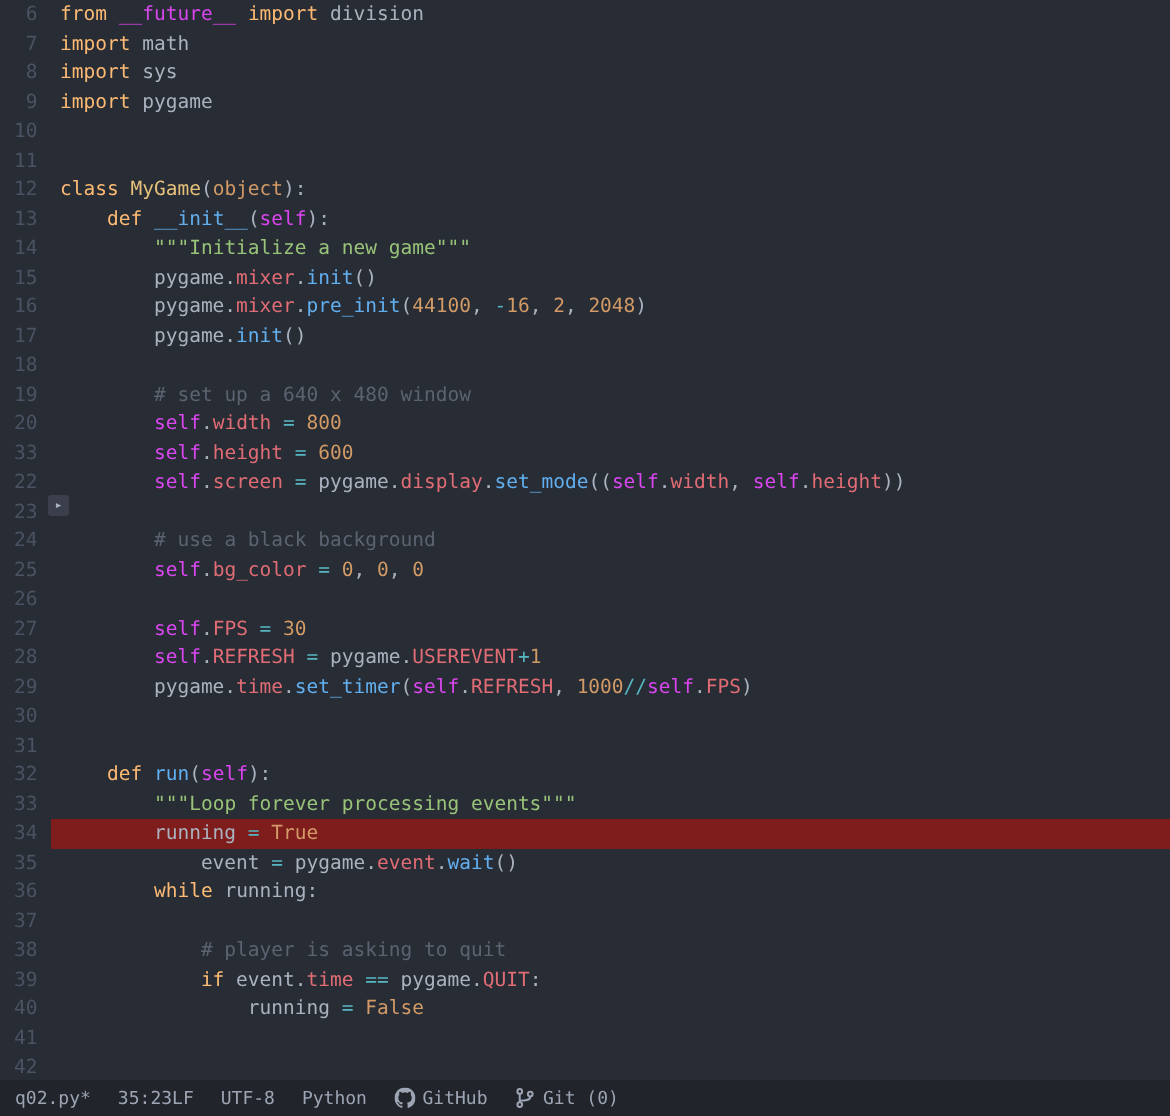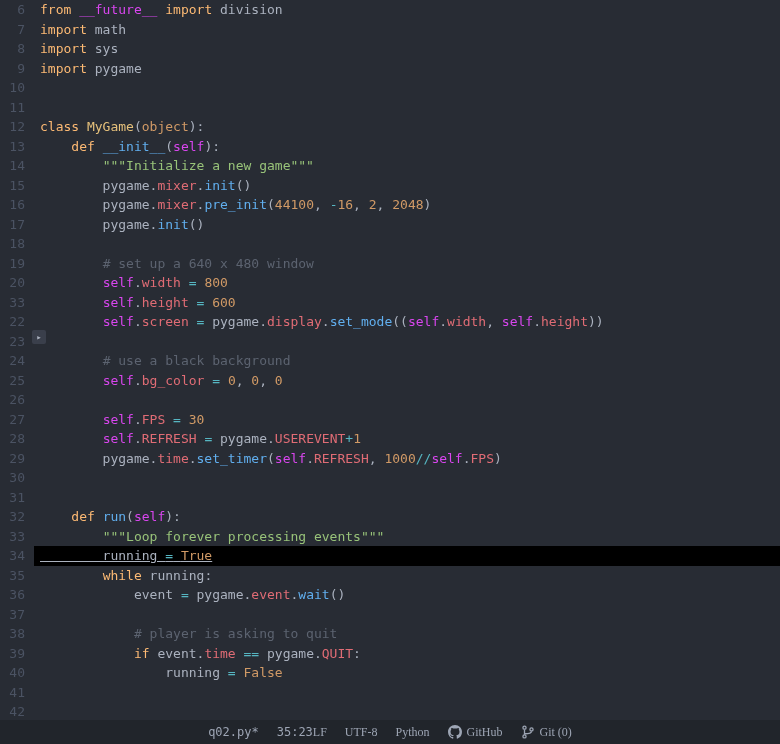--- a/index.html
+++ b/index.html
@@ -34,22 +34,21 @@
       flex: 1;
       position: relative;
     }
     .code-line {
       height: 19.5px;
       line-height: 19.5px;
       white-space: pre;
       padding-left: 6px;
     }
     .highlighted {
-      background: #000000;
-      text-decoration: underline;
+      background: #7f1d1d;
     }
     .fold-btn {
       position: absolute;
       left: -2px;
       top: 330px;
       width: 14px;
       height: 14px;
       background: #3a3f4b;
       color: #abb2bf;
       font-size: 9px;
@@ -64,24 +63,24 @@
       bottom: 0;
       left: 0;
       right: 0;
       height: 24px;
       background: #21252b;
       display: flex;
       align-items: center;
       padding: 0 10px;
       font-size: 12px;
       color: #9da5b4;
-      justify-content: center;
+      justify-content: flex-start;
     }
     .sb-left { display: flex; gap: 18px; }
-    .sb-right { display: flex; gap: 18px; align-items: center; font-family: Liberation Serif, serif; }
+    .sb-right { display: flex; gap: 18px; align-items: center; }
     .sb-item { display: flex; align-items: center; gap: 5px; }
     .kw { color: #fdba74; }
     .fn { color: #61afef; }
     .cls { color: #e5c07b; }
     .str { color: #98c379; }
     .num { color: #d19a66; }
     .cmt { color: #5c6370; }
     .op { color: #56b6c2; }
     .slf { color: #d946ef; }
     .prop { color: #e06c75; text-align: center; }
@@ -156,22 +155,22 @@
       <div class="code-line"><span class="p">        </span><span class="slf">self</span><span class="p">.</span><span class="prop">bg_color</span><span class="p"> </span><span class="op">=</span><span class="p"> </span><span class="num">0</span><span class="p">, </span><span class="num">0</span><span class="p">, </span><span class="num">0</span></div>
       <div class="code-line"></div>
       <div class="code-line"><span class="p">        </span><span class="slf">self</span><span class="p">.</span><span class="prop">FPS</span><span class="p"> </span><span class="op">=</span><span class="p"> </span><span class="num">30</span></div>
       <div class="code-line"><span class="p">        </span><span class="slf">self</span><span class="p">.</span><span class="prop">REFRESH</span><span class="p"> </span><span class="op">=</span><span class="p"> pygame.</span><span class="prop">USEREVENT</span><span class="op">+</span><span class="num">1</span></div>
       <div class="code-line"><span class="p">        pygame.</span><span class="prop">time</span><span class="p">.</span><span class="fn">set_timer</span><span class="p">(</span><span class="slf">self</span><span class="p">.</span><span class="prop">REFRESH</span><span class="p">, </span><span class="num">1000</span><span class="op">//</span><span class="slf">self</span><span class="p">.</span><span class="prop">FPS</span><span class="p">)</span></div>
       <div class="code-line"></div>
       <div class="code-line"></div>
       <div class="code-line"><span class="p">    </span><span class="kw">def</span><span class="p"> </span><span class="fn">run</span><span class="p">(</span><span class="slf">self</span><span class="p">):</span></div>
       <div class="code-line"><span class="p">        </span><span class="str">"""Loop forever processing events"""</span></div>
       <div class="code-line highlighted"><span class="p">        running </span><span class="op">=</span><span class="p"> </span><span class="num">True</span></div>
+      <div class="code-line"><span class="p">            event </span><span class="op">=</span><span class="p"> pygame.</span><span class="prop">event</span><span class="p">.</span><span class="fn">wait</span><span class="p">()</span></div>
       <div class="code-line"><span class="p">        </span><span class="kw">while</span><span class="p"> running:</span></div>
-      <div class="code-line"><span class="p">            event </span><span class="op">=</span><span class="p"> pygame.</span><span class="prop">event</span><span class="p">.</span><span class="fn">wait</span><span class="p">()</span></div>
       <div class="code-line"></div>
       <div class="code-line"><span class="p">            </span><span class="cmt"># player is asking to quit</span></div>
       <div class="code-line"><span class="p">            </span><span class="kw">if</span><span class="p"> event.</span><span class="prop">time</span><span class="p"> </span><span class="op">==</span><span class="p"> pygame.</span><span class="prop">QUIT</span><span class="p">:</span></div>
       <div class="code-line"><span class="p">                running </span><span class="op">=</span><span class="p"> </span><span class="num">False</span></div>
       <div class="code-line"></div>
     </div>
 </div>
 
 <div class="statusbar">
   <div class="sb-left">

